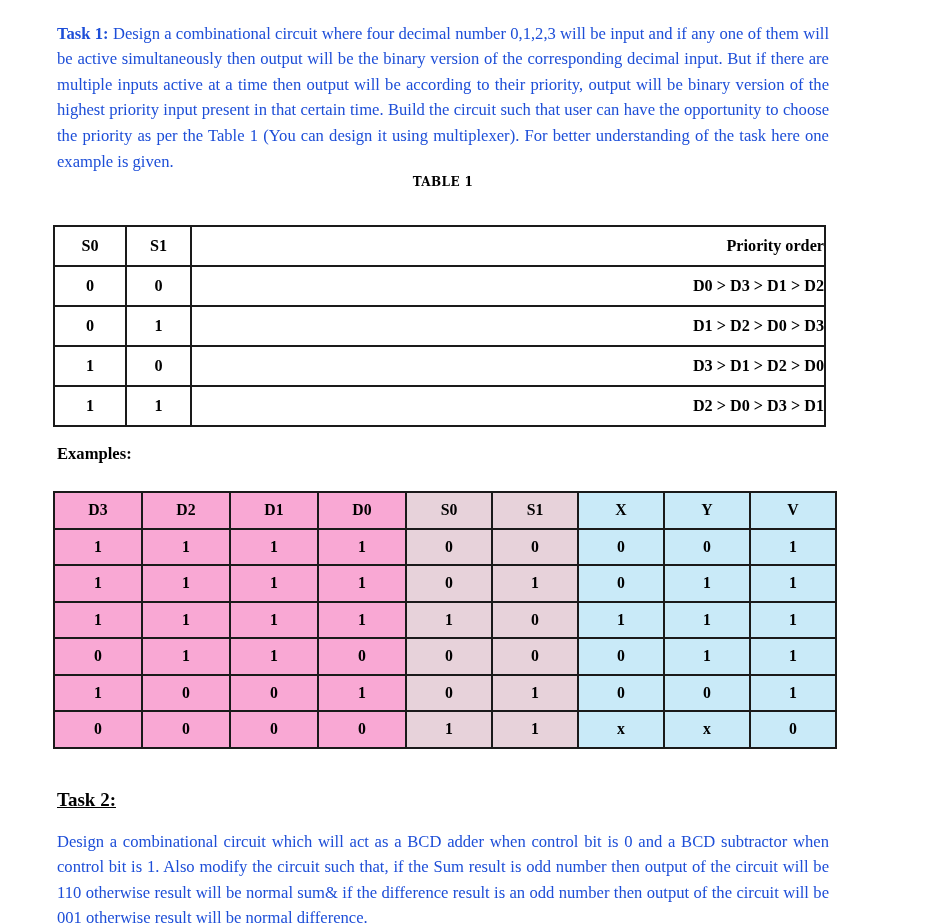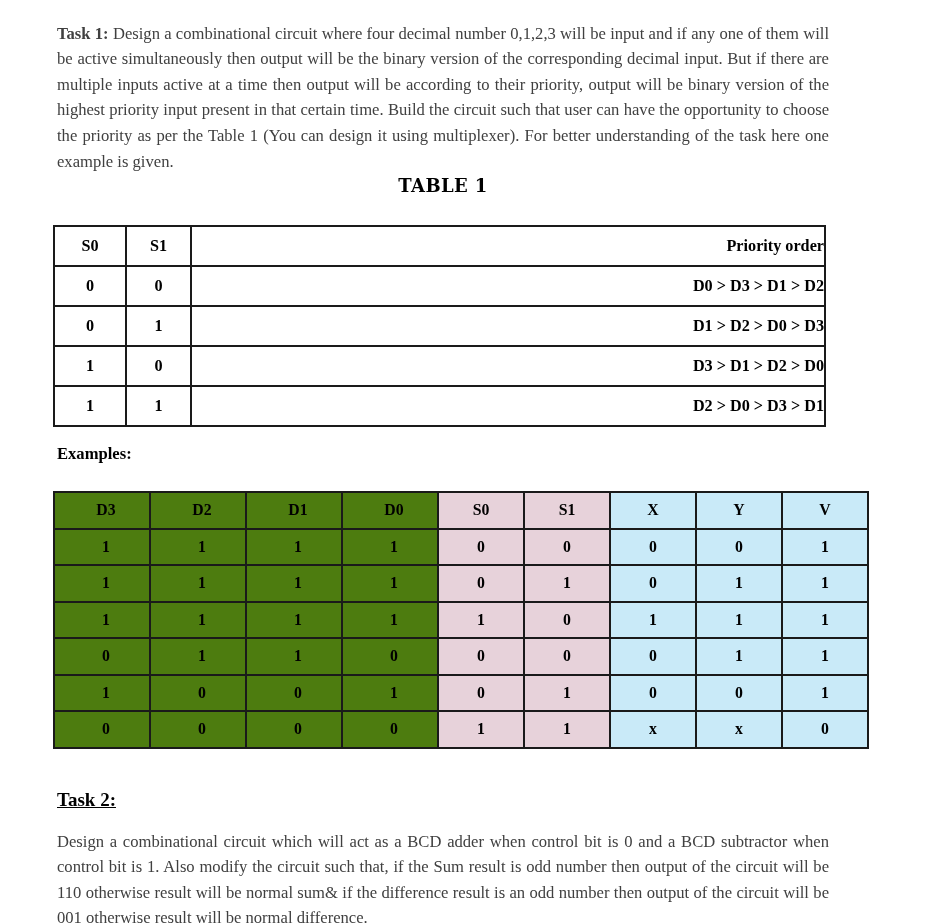--- a/index.html
+++ b/index.html
@@ -23,39 +23,39 @@
     box-sizing: border-box;
   }
 
   
   .para {
     position: absolute;
     font-size: 16.6px;
     line-height: 25.6px;
     text-align: justify;
     text-justify: inter-word;
-    color: #404040;
+    color: #1d4ed8;
   }
   .para b, .bold { font-weight: bold; }
 
   #task1-para {
     left: 57px;
     top: 4px;
     width: 772px;
   }
 
   
   #table1-heading {
     position: absolute;
     left: 57px;
     top: 175px;
     width: 772px;
     text-align: center;
     font-weight: bold;
-    font-size: 18px;
+    font-size: 12px;
     letter-spacing: 0.4px;
     font-family: "DejaVu Serif", "Liberation Serif", serif;
   }
 
   
   #table1 {
     position: absolute;
     left: 53px;
     top: 225px;
     width: 765px;
@@ -96,21 +96,21 @@
   }
   #examples-table td {
     border: 2px solid #1a1a1a;
     height: 34.5px;
     text-align: center;
     vertical-align: middle;
     font-weight: bold;
     font-size: 15.8px;
     padding: 0;
   }
-  #examples-table td.grp-d { background: #4d7c0f; width: 86px; padding-left: 8px; }
+  #examples-table td.grp-d { background: #f9a8d4; width: 86px; }
   #examples-table td.grp-s { background: #e7d2da; width: 84px; }
   #examples-table td.grp-o { background: #c9eaf8; width: 84px; }
 
   
   #task2-heading {
     position: absolute;
     left: 57px;
     top: 789px;
     font-weight: bold;
     font-size: 19px;

